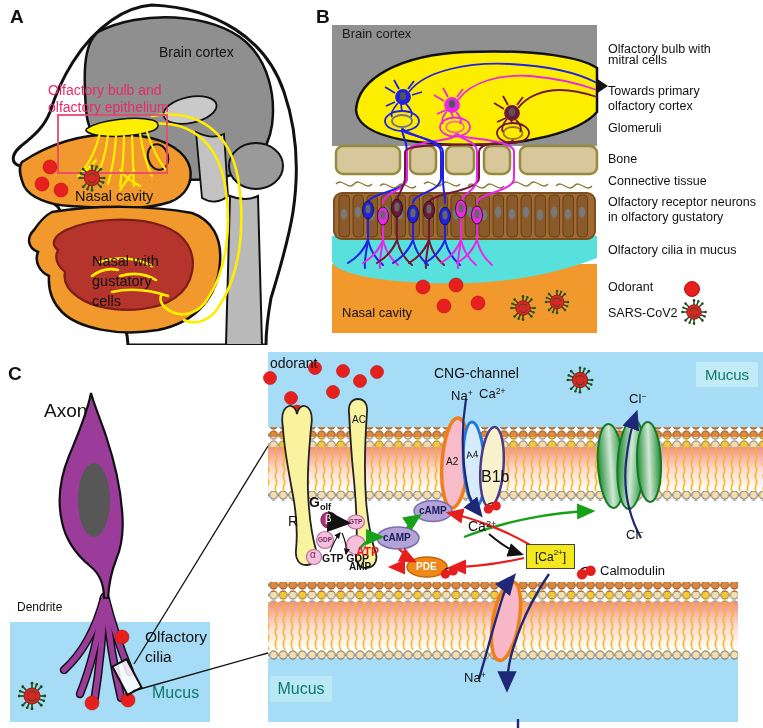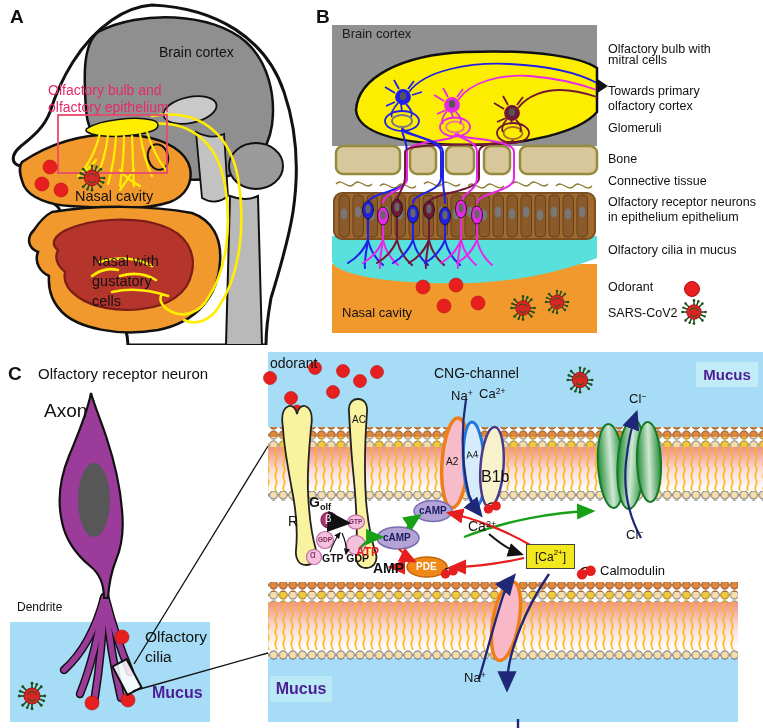--- a/index.html
+++ b/index.html
@@ -5,21 +5,21 @@
   html,body{margin:0;padding:0;background:#fff}
   #stage{position:relative;width:763px;height:728px;background:#ffffff;
          font-family:"Liberation Sans",sans-serif;overflow:hidden}
   svg.panel{position:absolute}
   .lbl{position:absolute;color:#111;font-size:13px;line-height:1.12;white-space:nowrap}
   .b{font-weight:bold}
   .sp{font-size:66%;position:relative;top:-0.48em}
   .sb{font-size:66%;position:relative;top:0.28em}
   .leg{position:absolute;left:608px;font-size:12.5px;color:#111;white-space:nowrap}
   .crimson{color:#e62a6a}
-  .mucusTxt{color:#4c1d95;font-weight:bold}
+  .mucusTxt{color:#0f766e;font-weight:normal}
   .boxLbl{position:absolute;display:flex;align-items:center;justify-content:center}
   .arrowR{position:absolute;width:0;height:0;border-top:8px solid transparent;
           border-bottom:8px solid transparent;border-left:12px solid #111}
   .dotIcon{position:absolute;width:14px;height:14px;border-radius:50%;
            background:#e81f1f;border:1px solid #b51010}
   .caBox{position:absolute;background:#f3e71d;border:1.6px solid #444;
          display:flex;align-items:center;justify-content:center;font-size:12px;color:#111}
 </style>
 </head>
 <body>
@@ -474,31 +474,30 @@
 <div class="lbl" style="left:342px;top:306px;font-size:13px">Nasal cavity</div>
 <div class="leg" style="top:42px">Olfactory bulb with</div>
 <div class="leg" style="top:53px">mitral cells</div>
 <div class="arrowR" style="left:596px;top:78px"></div>
 <div class="leg" style="top:84px">Towards primary</div>
 <div class="leg" style="top:99px">olfactory cortex</div>
 <div class="leg" style="top:121px">Glomeruli</div>
 <div class="leg" style="top:152px">Bone</div>
 <div class="leg" style="top:174px">Connective tissue</div>
 <div class="leg" style="top:195px">Olfactory receptor neurons</div>
-<div class="leg" style="top:210px">in epithelium epithelium</div>
+<div class="leg" style="top:210px">in olfactory gustatory</div>
 <div class="leg" style="top:243px">Olfactory cilia in mucus</div>
 <div class="leg" style="top:280px">Odorant</div>
 <div class="dotIcon" style="left:684px;top:281px"></div>
 <div class="leg" style="top:306px">SARS-CoV2</div>
 <svg style="position:absolute;left:680px;top:298px" width="28" height="28" viewBox="-14 -14 28 28">
       <use href="#virus"></use>
     </svg>
 
 <div class="lbl b" style="left:8px;top:363px;font-size:19px">C</div>
-<div class="lbl" style="left:38px;top:366px;font-size:15px">Olfactory receptor neuron</div>
 <div class="lbl" style="left:44px;top:400px;font-size:19px">Axon</div>
 <div class="lbl" style="left:17px;top:601px;font-size:12px">Dendrite</div>
 <div class="lbl" style="left:145px;top:628px;font-size:15.5px">Olfactory</div>
 <div class="lbl" style="left:145px;top:648px;font-size:15.5px">cilia</div>
 <div class="lbl mucusTxt" style="left:152px;top:684px;font-size:16px">Mucus</div>
 <div class="lbl" style="left:270px;top:356px;font-size:14px">odorant</div>
 <div class="lbl" style="left:434px;top:366px;font-size:14px">CNG-channel</div>
 <div class="boxLbl mucusTxt" style="left:696px;top:362px;width:62px;height:25px;background:#c2ebf8;font-size:15px">Mucus</div>
 <div class="boxLbl mucusTxt" style="left:270px;top:676px;width:62px;height:26px;background:#b8e9f5;font-size:16px">Mucus</div>
 
@@ -519,19 +518,19 @@
 <div class="lbl b" style="left:309px;top:495px;font-size:14px"><span>G</span><span class="sb">olf</span></div>
 <div class="lbl" style="left:325px;top:512px;font-size:11px;color:#fff">β</div>
 <div class="lbl" style="left:310px;top:549px;font-size:10px;color:#7a2a5a">α</div>
 <div class="lbl b" style="left:318px;top:536px;font-size:6.5px;color:#7a2a5a">GDP</div>
 <div class="lbl b" style="left:349px;top:518px;font-size:6.5px;color:#7a2a5a">GTP</div>
 <div class="lbl b" style="left:322px;top:553px;font-size:10.5px">GTP GDP</div>
 <div class="lbl b" style="left:356px;top:546px;font-size:12px;color:#e61e1e">ATP</div>
 <div class="lbl b" style="left:383px;top:532px;font-size:10px;color:#1a1a5e">cAMP</div>
 <div class="lbl b" style="left:419px;top:505px;font-size:10px;color:#1a1a5e">cAMP</div>
 <div class="lbl b" style="left:416px;top:561px;font-size:10px;color:#fff">PDE</div>
-<div class="lbl b" style="left:373px;top:561px;font-size:14px">AMP</div>
+<div class="lbl b" style="left:349px;top:561px;font-size:10px">AMP</div>
 <div class="lbl" style="left:446px;top:456px;font-size:10px">A2</div>
 <div class="lbl" style="left:466px;top:449px;font-size:10px;transform:rotate(-8deg)">A4</div>
 <div class="lbl" style="left:481px;top:468px;font-size:16px">B1b</div>
 <div class="lbl" style="left:600px;top:564px;font-size:13px">Calmodulin</div>
 
 </div>
 
 </body></html>

